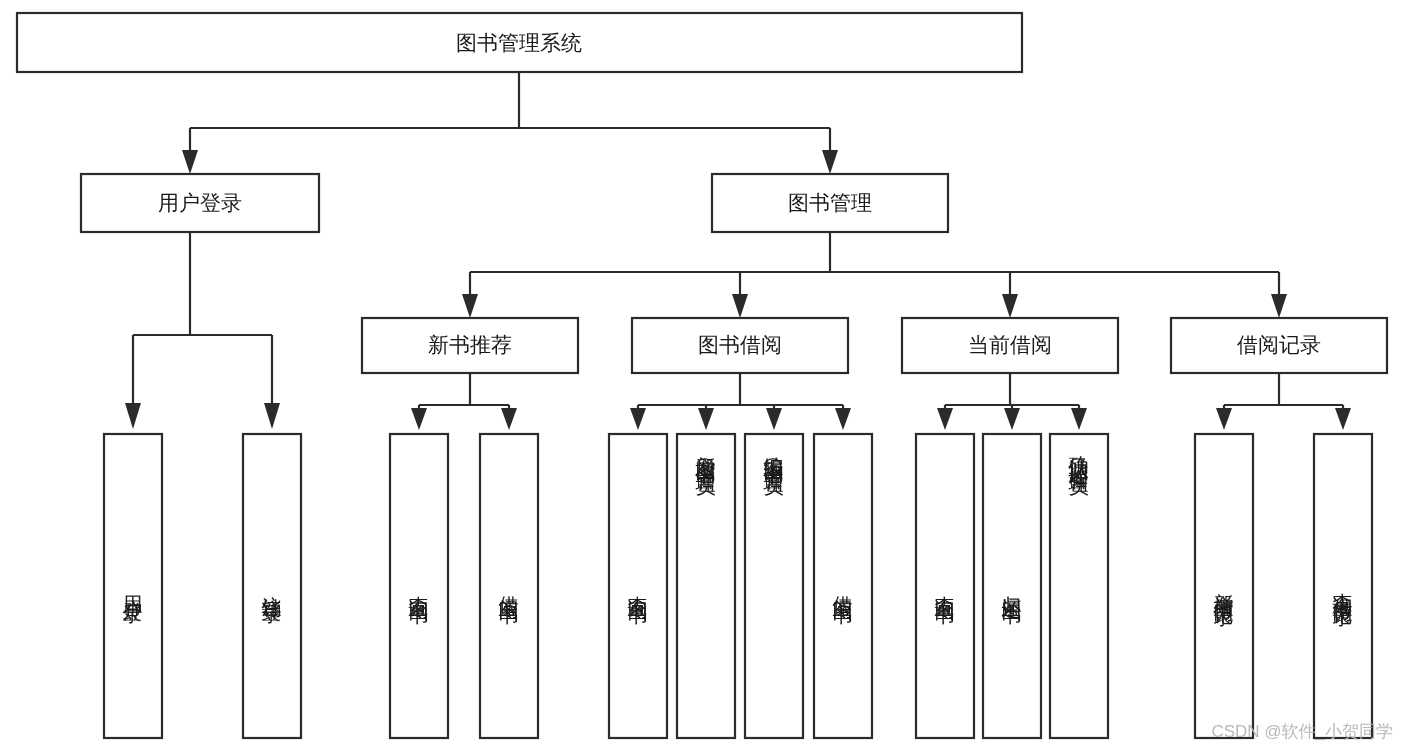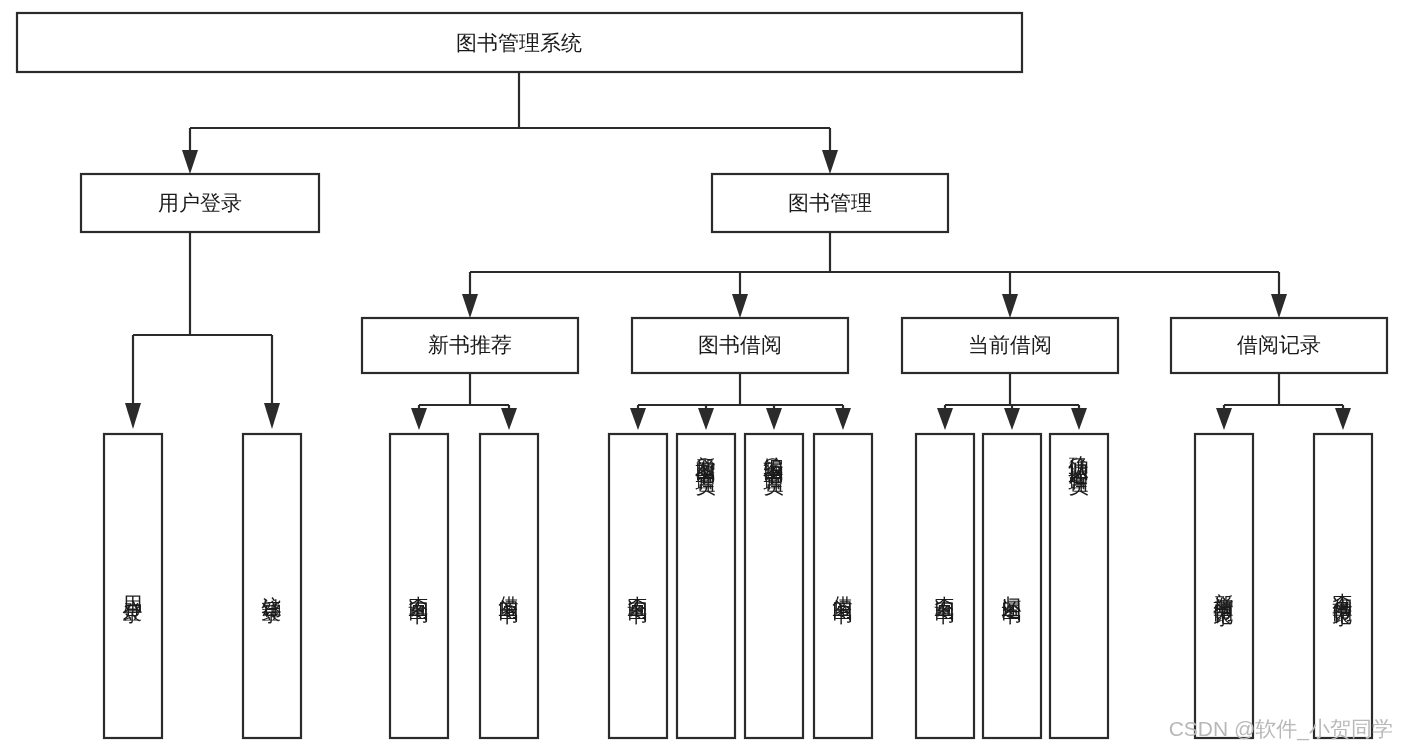--- a/index.html
+++ b/index.html
@@ -46,21 +46,21 @@
     font-family: "Liberation Sans", "DejaVu Sans", sans-serif;
     font-size: 21px;
     text-anchor: middle;
     dominant-baseline: middle;
   }
   .watermark {
     position: absolute;
     right: 12px;
     bottom: 4px;
     font-family: "Liberation Sans", "DejaVu Sans", sans-serif;
-    font-size: 21px;
+    font-size: 17px;
     color: #b8b8b8;
     white-space: nowrap;
     pointer-events: none;
   }
 </style>
 </head>
 <body>
 
 <div id="diagram-root">
 

